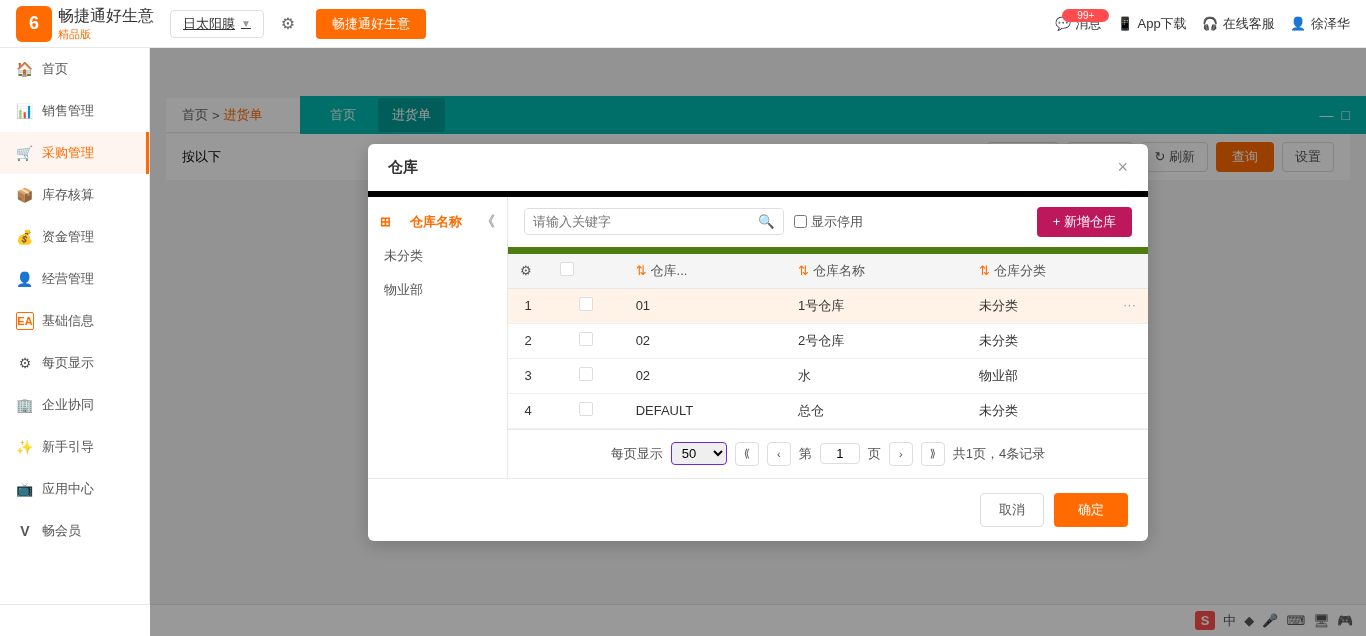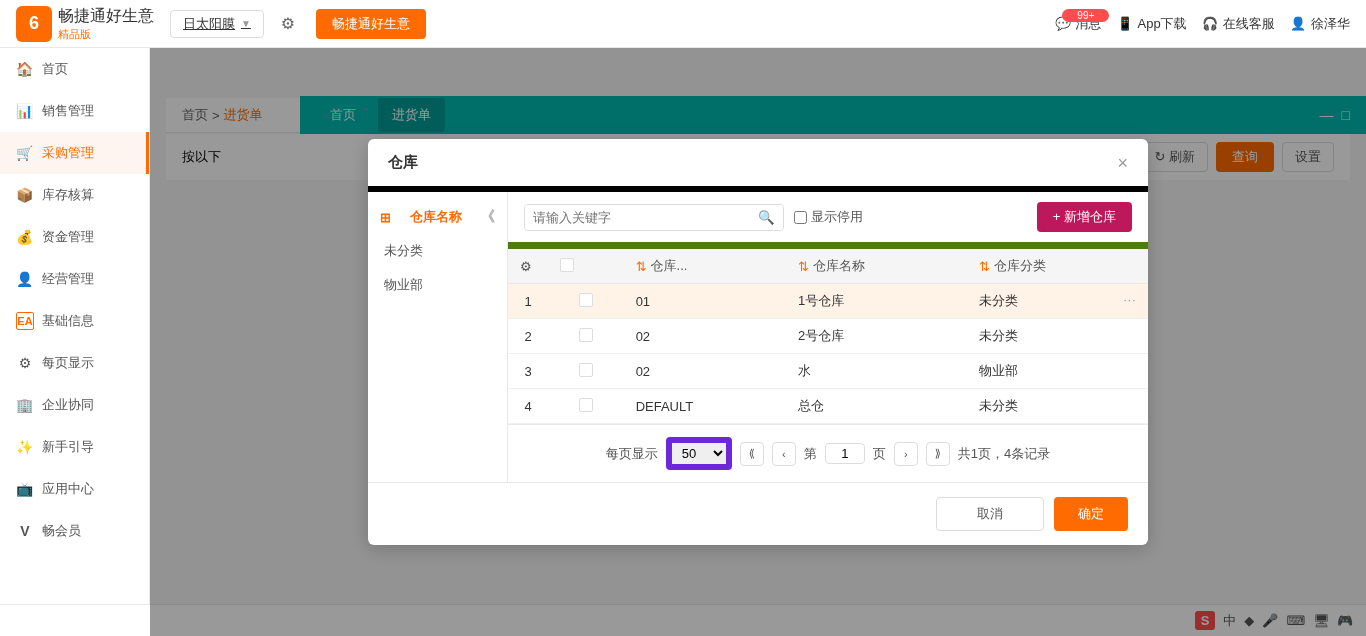--- a/index.html
+++ b/index.html
@@ -321,21 +321,21 @@
       padding: 12px 20px;
       display: flex;
       align-items: center;
       justify-content: center;
       gap: 8px;
       border-top: 1px solid #e8e8e8;
       font-size: 13px;
       color: #555;
     }
     .page-select {
-      border: 6px solid #6d28d9;
+      border: 1px solid #6d28d9;
       border-radius: 4px;
       padding: 2px 6px;
       font-size: 13px;
     }
     .page-nav-btn {
       width: 24px; height: 24px;
       display: flex; align-items: center; justify-content: center;
       border: 1px solid #ddd;
       border-radius: 4px;
       cursor: pointer;
@@ -357,21 +357,21 @@
     .modal-footer {
       padding: 14px 20px;
       display: flex;
       justify-content: flex-end;
       gap: 10px;
       border-top: 1px solid #e8e8e8;
     }
     .btn-cancel {
       border: 1px solid #ddd;
       background: #fff;
-      padding: 7px 40px;
+      padding: 7px 18px;
       border-radius: 4px;
       cursor: pointer;
       font-size: 13px;
       color: #555;
     }
     .btn-confirm {
       background: #ff6b00;
       color: white;
       border: none;
       padding: 7px 24px;

